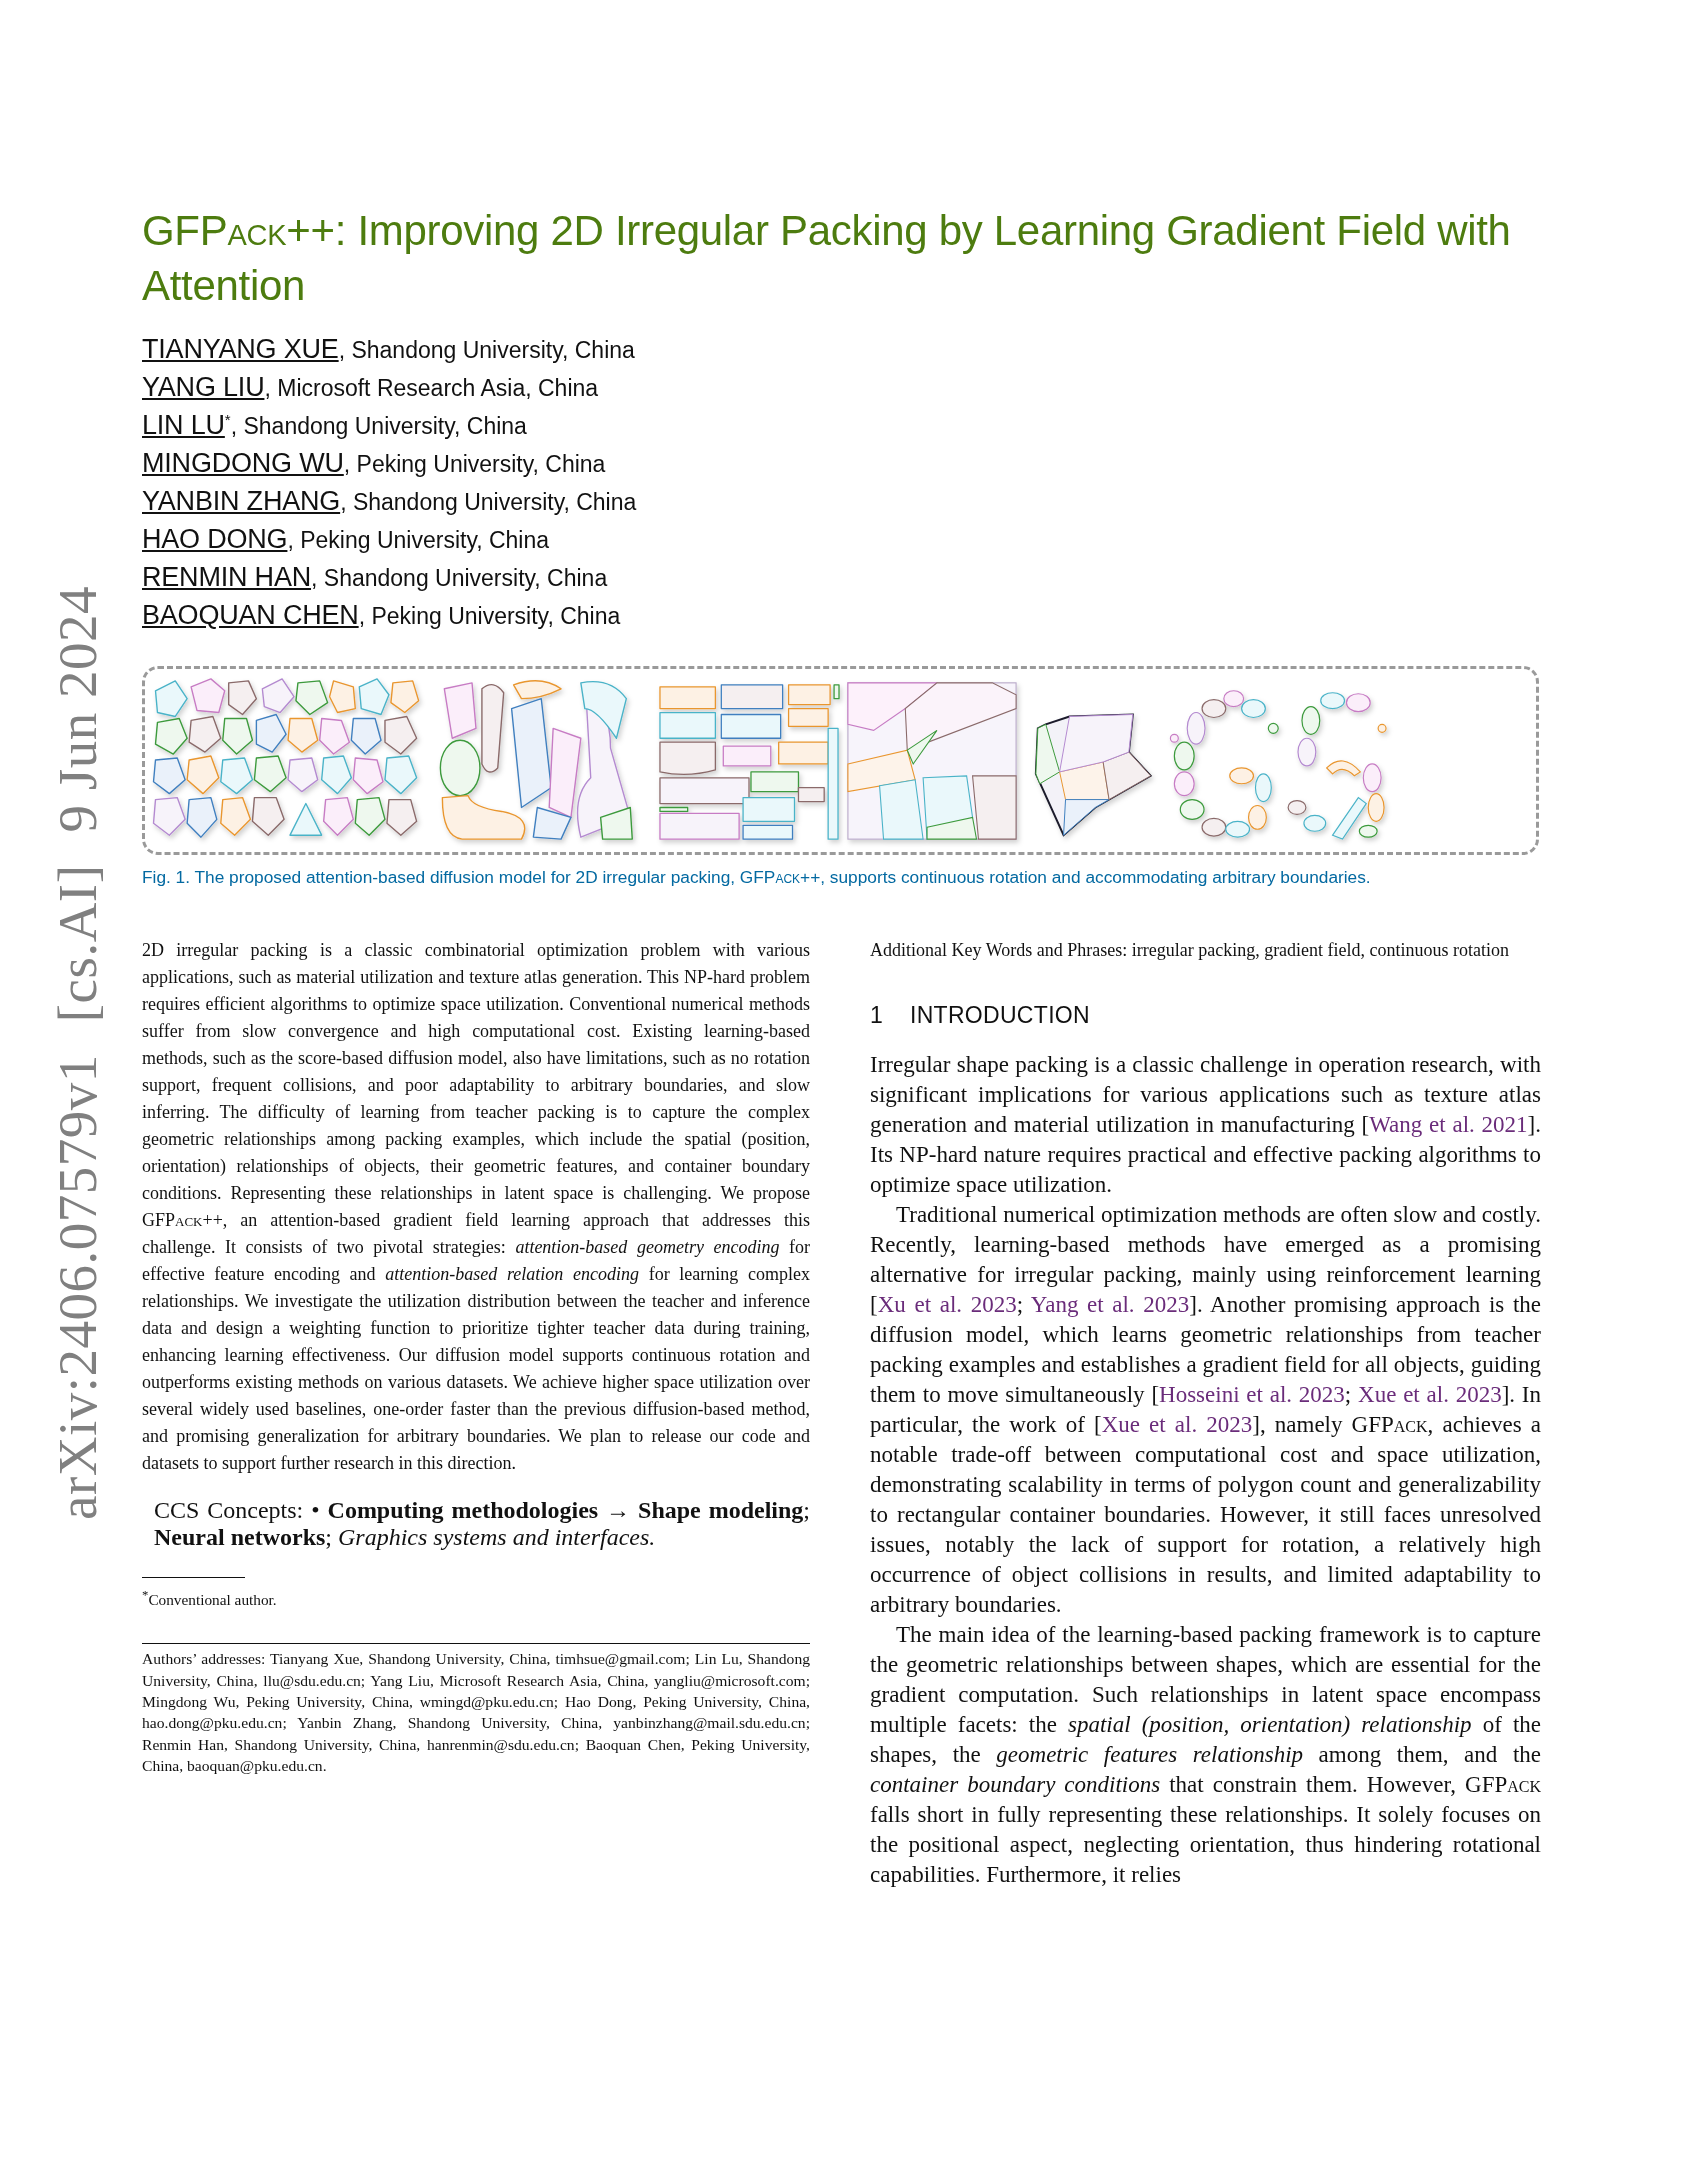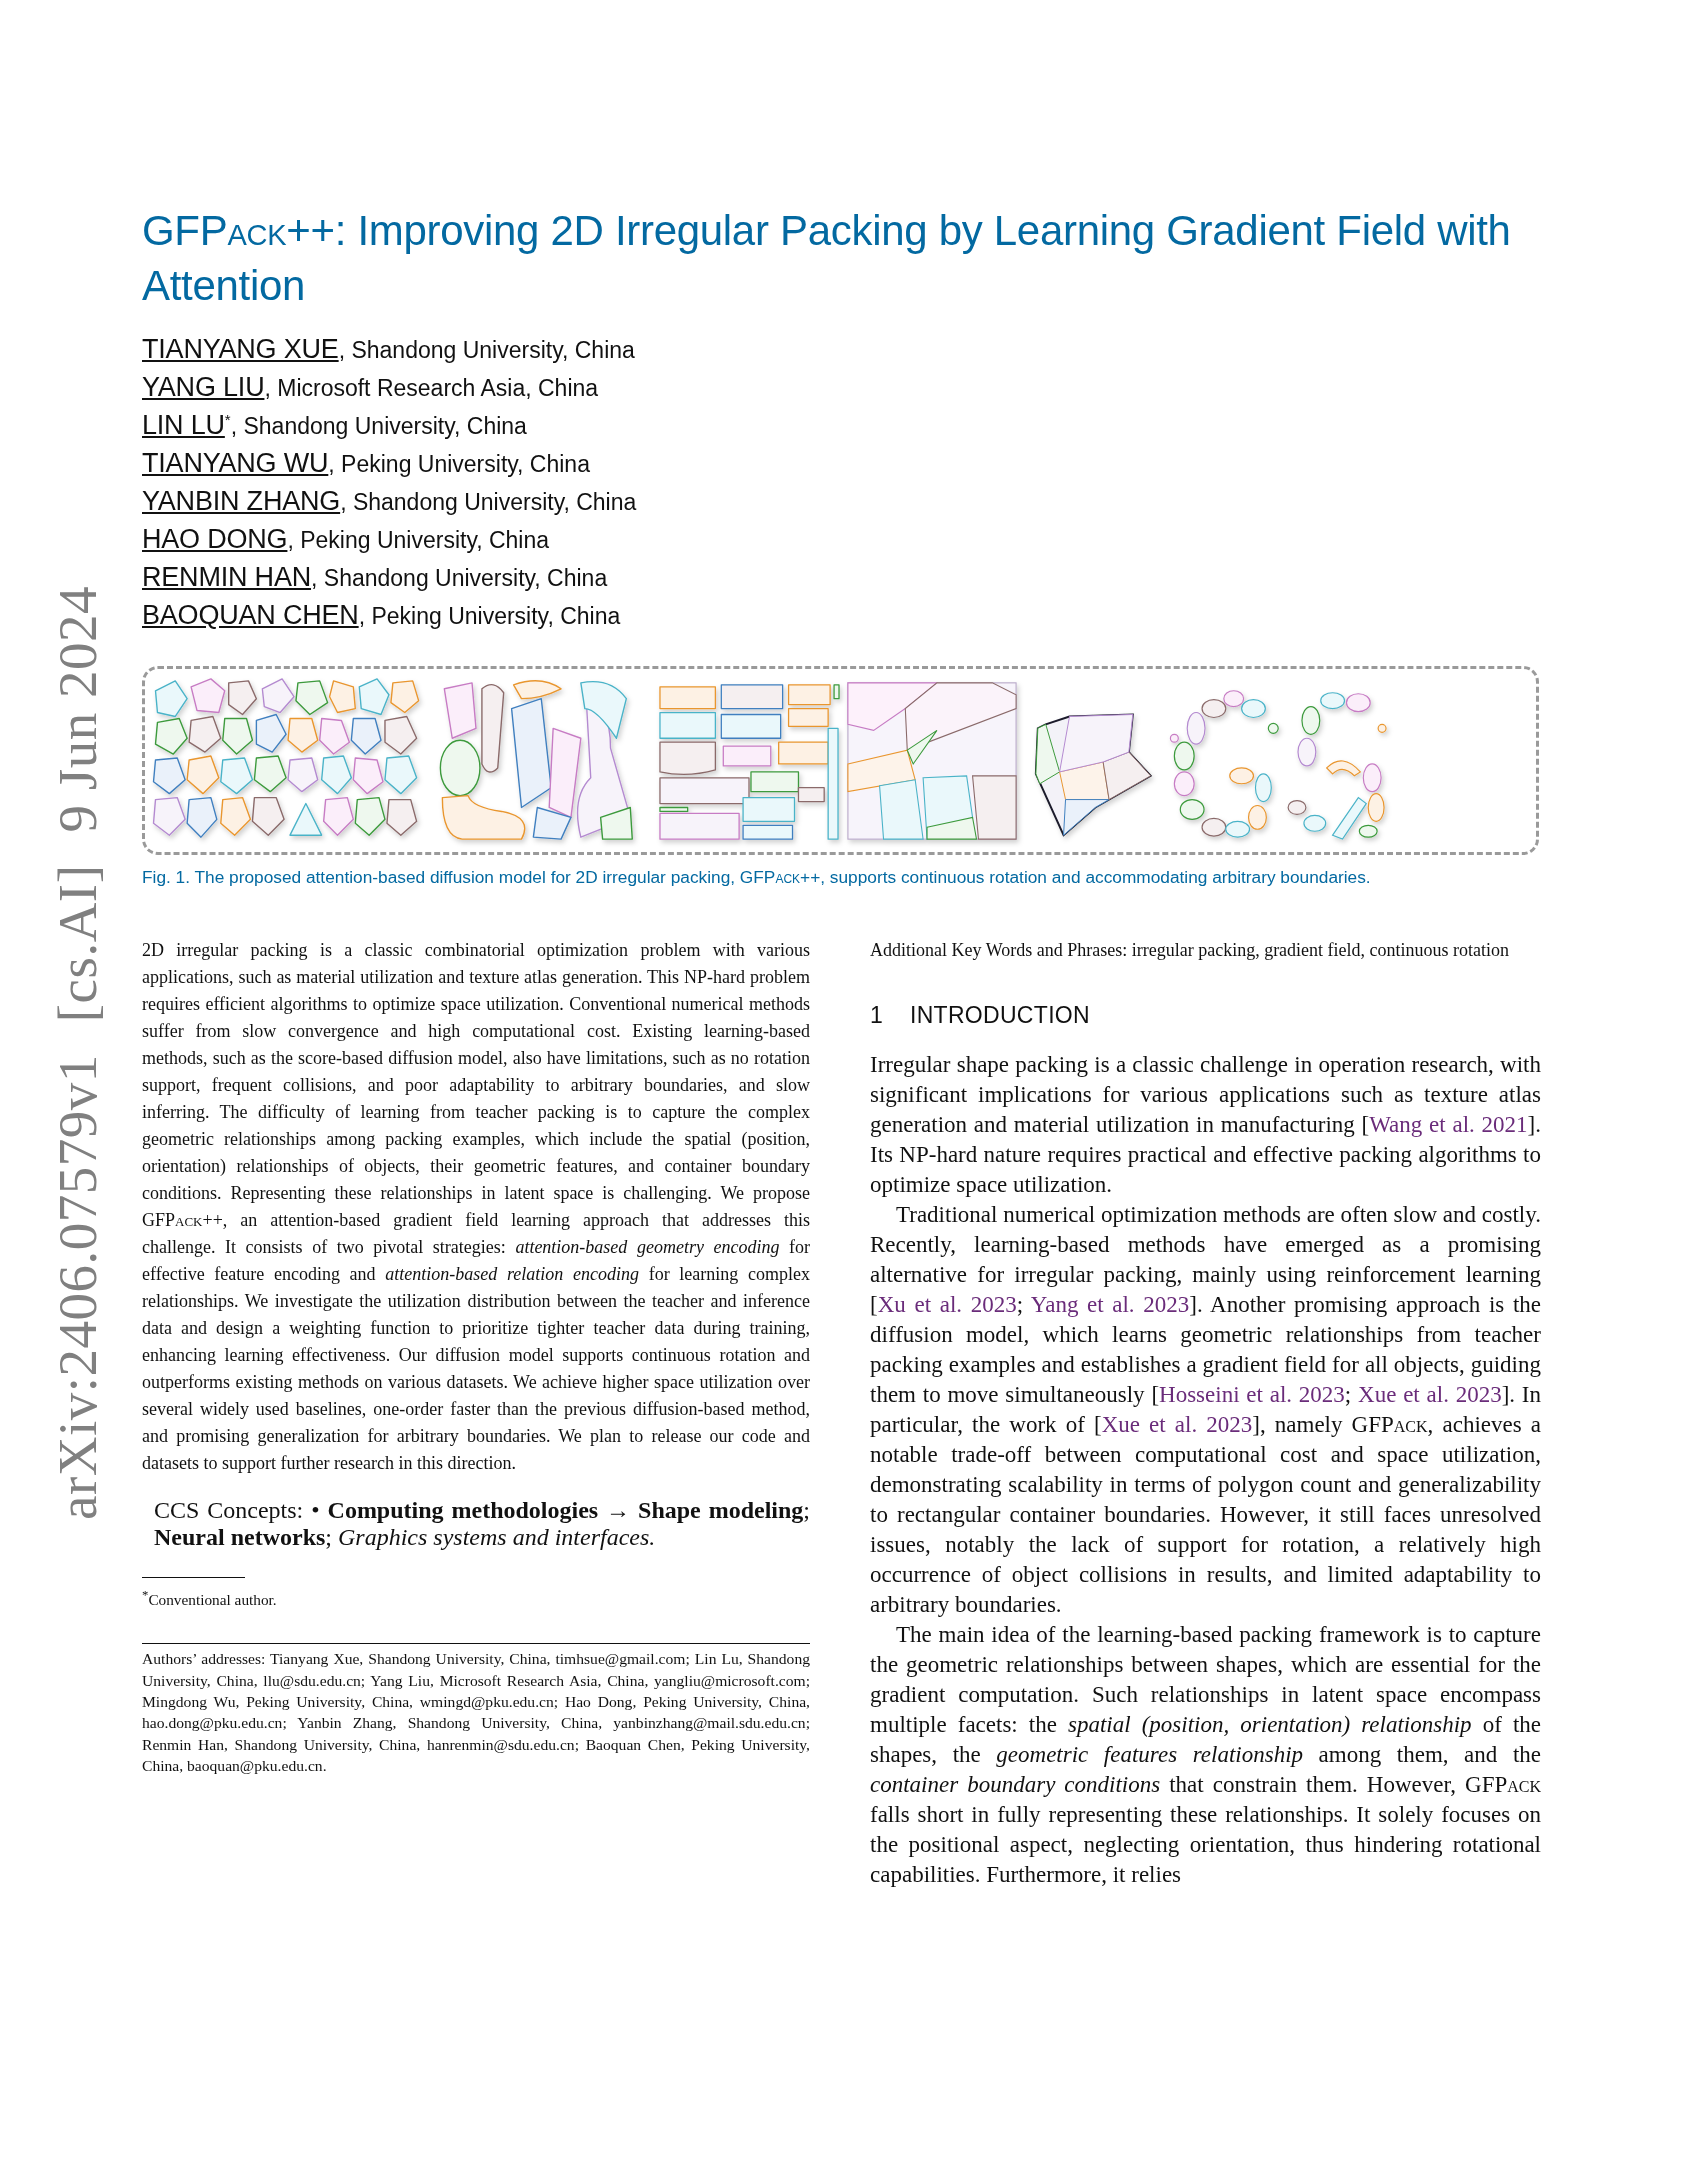--- a/index.html
+++ b/index.html
@@ -10,21 +10,21 @@
     transform-origin: 0 0; transform: rotate(-90deg);
     font-family: "Liberation Serif", "DejaVu Serif", serif;
     font-size:55px; color:#808080; white-space:nowrap; letter-spacing:0.5px;
     width:911px; line-height:59px;
   }
   #arxiv-stamp span { margin-right:32px; }
 
   #title {
     position:absolute; left:142px; top:203px; width:1416px;
     font-family: "Liberation Sans", "DejaVu Sans", sans-serif;
-    font-size:42px; line-height:55px; font-weight:normal; margin:0; color:#0369a1;
+    font-size:42px; line-height:55px; font-weight:normal; margin:0; color:#4d7c0f;
     letter-spacing:-0.3px;
   }
   .sc { font-variant: small-caps; }
 
   #authors { position:absolute; left:142px; top:330px; width:891px; }
   .author-line {
     font-family: "Liberation Sans", "DejaVu Sans", sans-serif;
     height:38px; line-height:38px; white-space:nowrap; color:#111;
   }
   .author-name { font-size:27px; letter-spacing:-0.2px;text-decoration:underline; }
@@ -77,21 +77,21 @@
 <div id="arxiv-stamp">
   <span>arXiv:2406.07579v1</span><span>[cs.AI]</span><span>9 Jun 2024</span>
 </div>
 
 <h1 id="title"><span>GFP</span><span class="sc">ack</span><span>++: Improving 2D Irregular Packing by Learning Gradient Field with Attention</span></h1>
 
 <div id="authors">
   <div class="author-line"><span class="author-name">TIANYANG XUE</span><span class="author-aff">, Shandong University, China</span></div>
   <div class="author-line"><span class="author-name">YANG LIU</span><span class="author-aff">, Microsoft Research Asia, China</span></div>
   <div class="author-line"><span class="author-name">LIN LU</span><span class="author-star">*</span><span class="author-aff">, Shandong University, China</span></div>
-  <div class="author-line"><span class="author-name">TIANYANG WU</span><span class="author-aff">, Peking University, China</span></div>
+  <div class="author-line"><span class="author-name">MINGDONG WU</span><span class="author-aff">, Peking University, China</span></div>
   <div class="author-line"><span class="author-name">YANBIN ZHANG</span><span class="author-aff">, Shandong University, China</span></div>
   <div class="author-line"><span class="author-name">HAO DONG</span><span class="author-aff">, Peking University, China</span></div>
   <div class="author-line"><span class="author-name">RENMIN HAN</span><span class="author-aff">, Shandong University, China</span></div>
   <div class="author-line"><span class="author-name">BAOQUAN CHEN</span><span class="author-aff">, Peking University, China</span></div>
 </div>
 
 <div id="figure-box">
   <svg width="1391" height="183" viewBox="0 0 1405 185" xmlns="http://www.w3.org/2000/svg">
     <defs>
       <filter id="sh" x="-10%" y="-10%" width="130%" height="130%">

